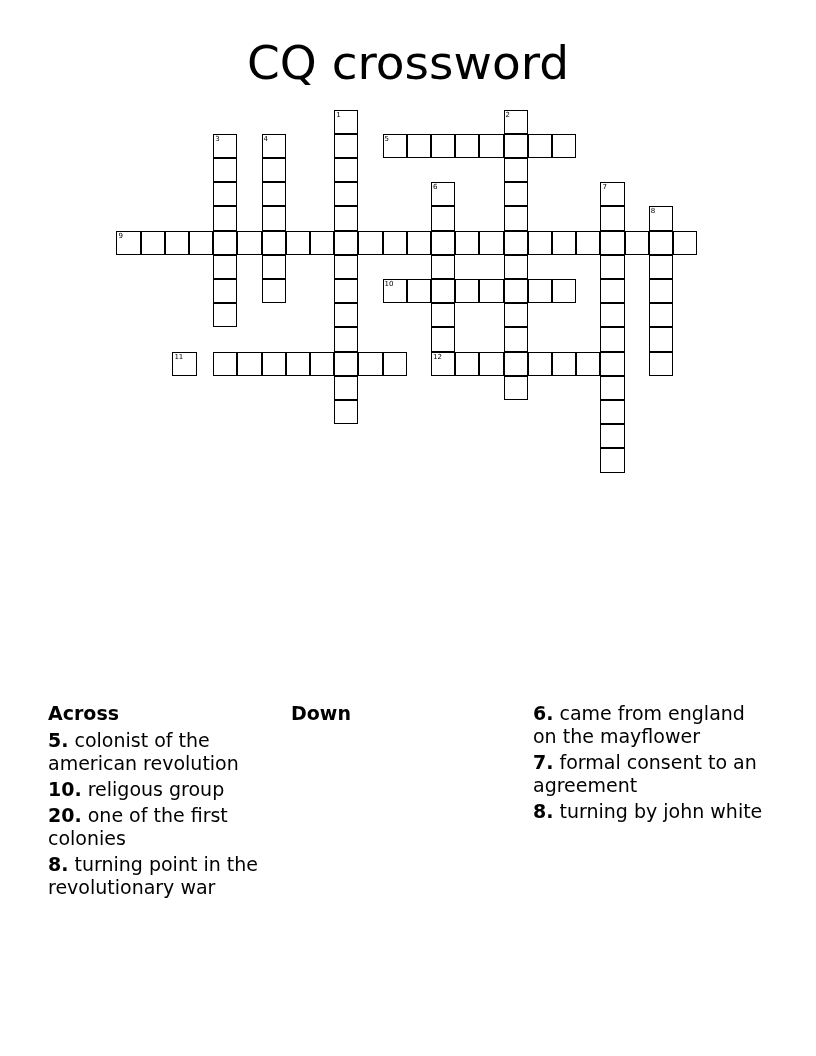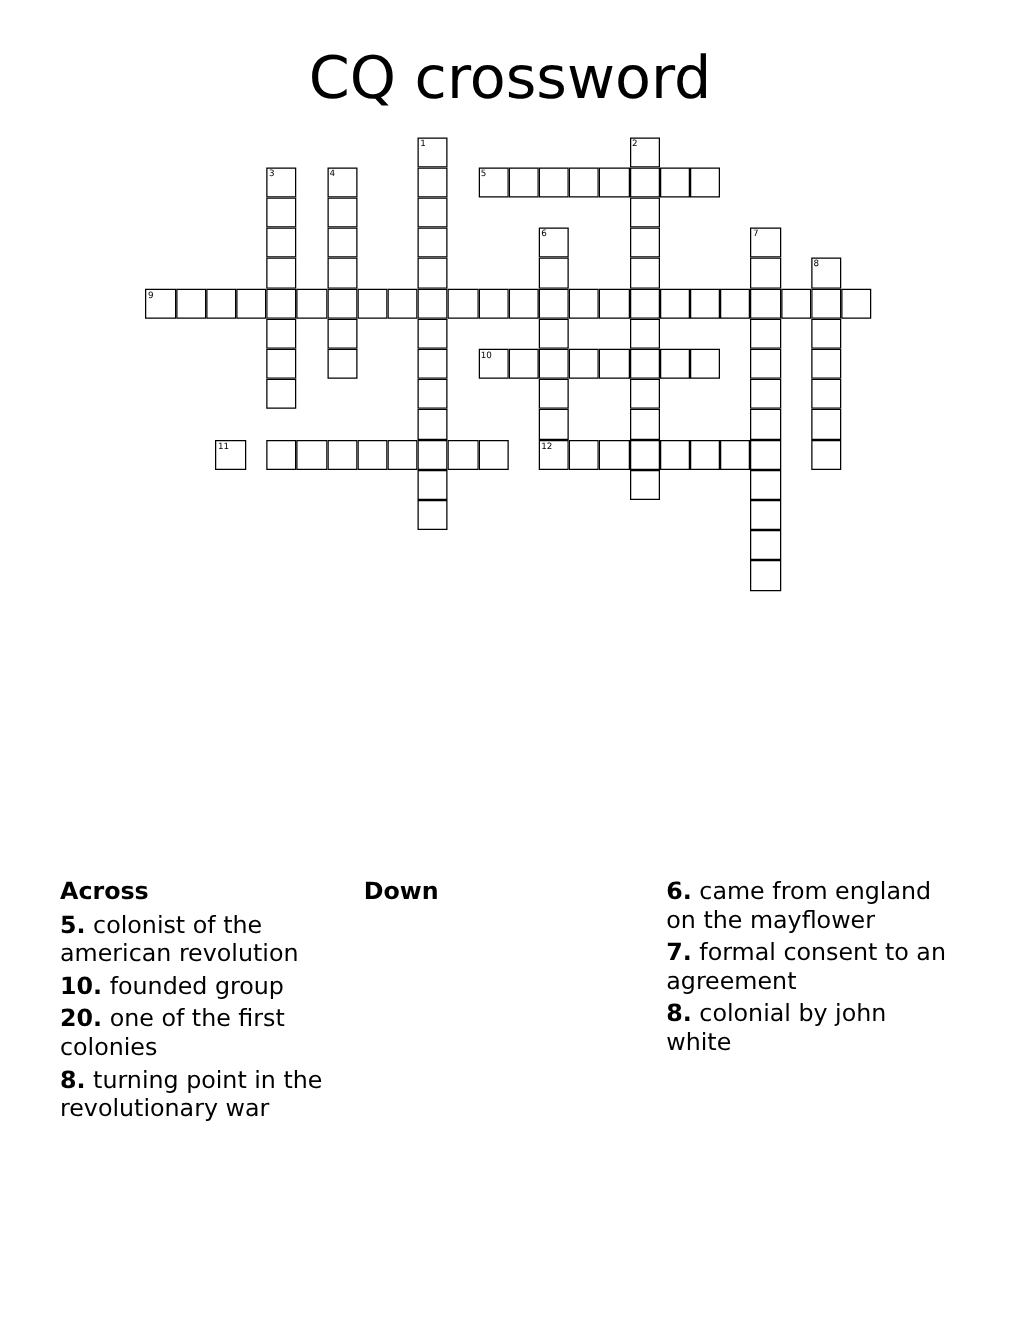--- a/index.html
+++ b/index.html
@@ -160,28 +160,28 @@
     <div class="cell" style="left: 528.4px; top: 352.2px;"></div>
     <div class="cell" style="left: 552.6px; top: 352.2px;"></div>
     <div class="cell" style="left: 576.8px; top: 352.2px;"></div>
   </div>
 
 <div class="clues">
   <div class="col" style="left:48px;">
     <h3>Across</h3>
     <div id="across-list">
         <div class="clue"><b>5.</b><span> colonist of the american revolution</span></div>
-        <div class="clue"><b>10.</b><span> founded group</span></div>
+        <div class="clue"><b>10.</b><span> religous group</span></div>
         <div class="clue"><b>20.</b><span> one of the first colonies</span></div>
         <div class="clue"><b>8.</b><span> turning point in the revolutionary war</span></div>
       </div>
   </div>
   <div class="col" style="left:291px;">
     <h3>Down</h3>
   </div>
   <div class="col" style="left:533px; top:0;">
     <div id="down-list-2">
         <div class="clue"><b>6.</b><span> came from england on the mayflower</span></div>
         <div class="clue"><b>7.</b><span> formal consent to an agreement</span></div>
-        <div class="clue"><b>8.</b><span> colonial by john white</span></div>
+        <div class="clue"><b>8.</b><span> turning by john white</span></div>
       </div>
   </div>
 </div>
 
 </body></html>

